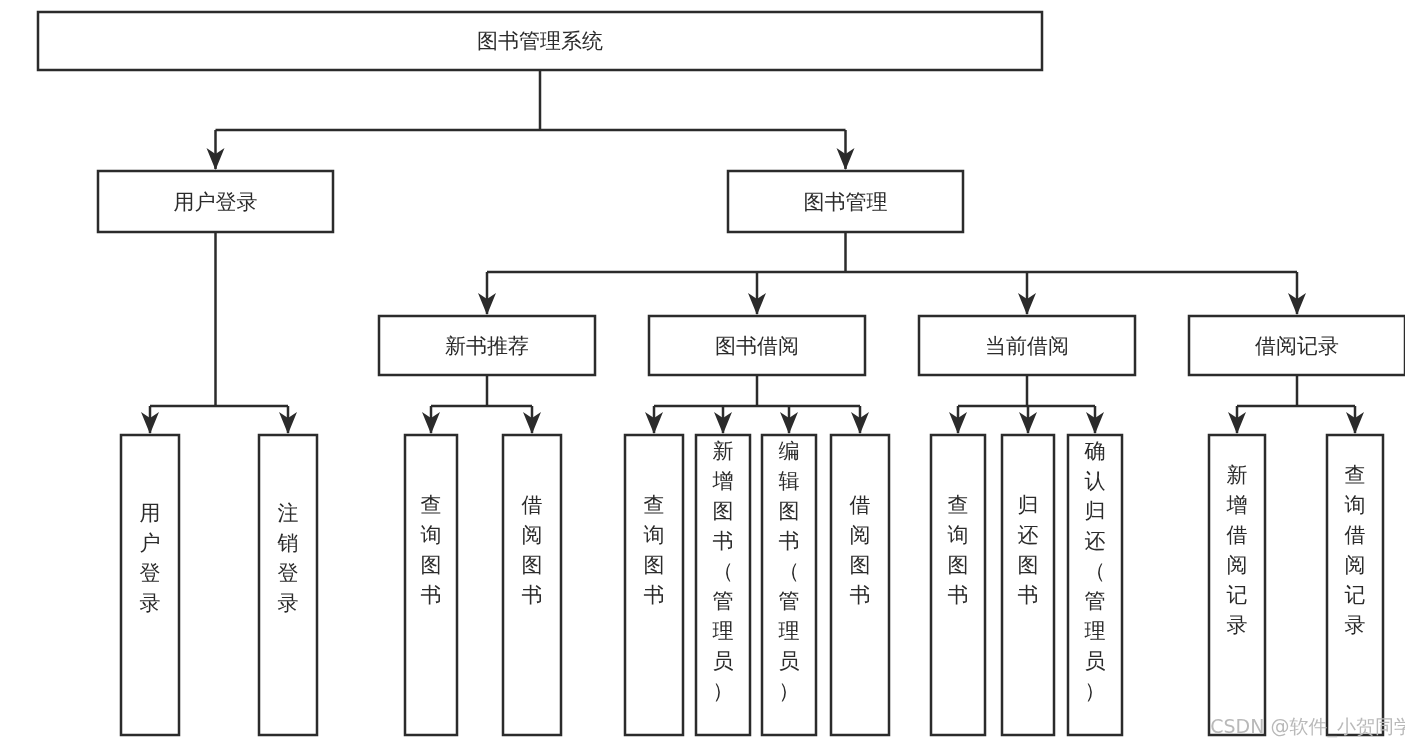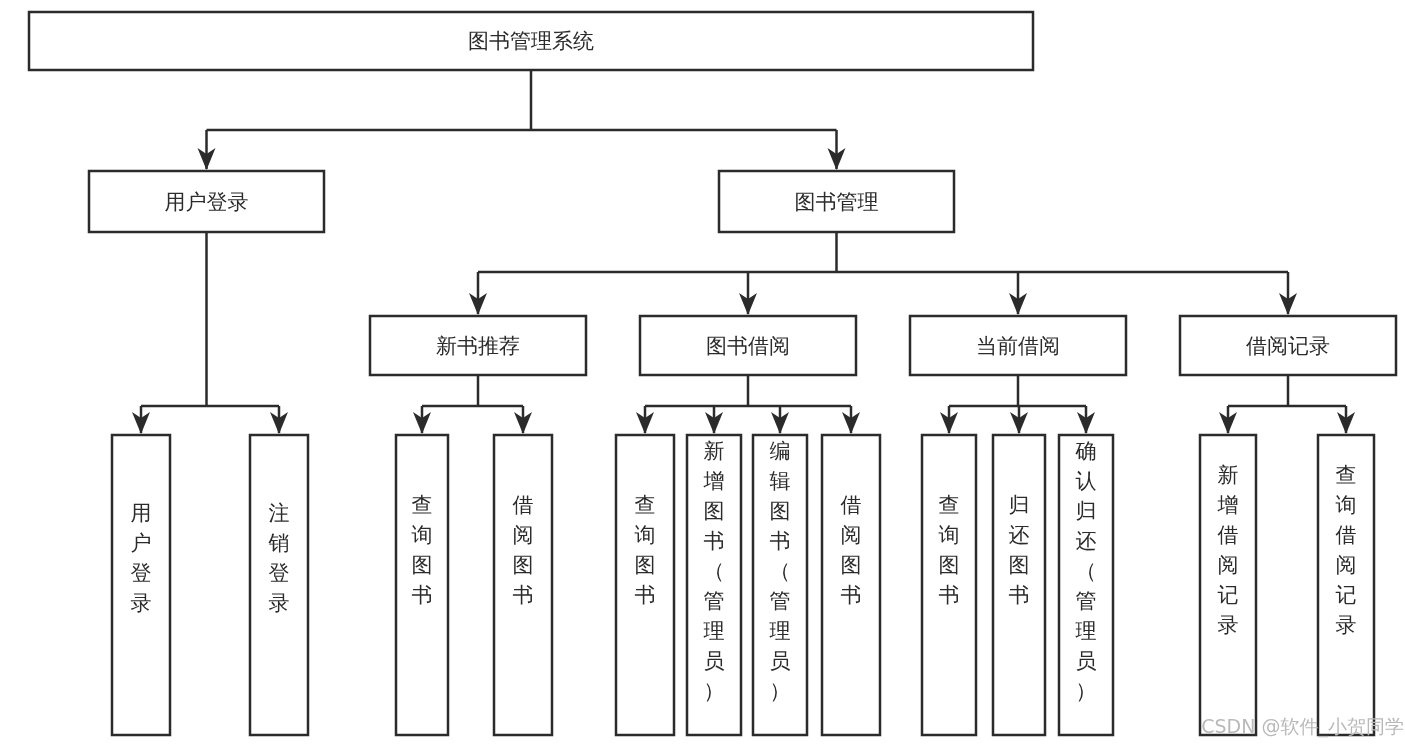--- a/index.html
+++ b/index.html
@@ -9,21 +9,21 @@
   }
   body {
     width: 1405px;
     height: 747px;
     font-family: "Liberation Sans", sans-serif;
     overflow: hidden;
     position: relative;
   }
   #diagram-root {
     position: absolute;
-    left: 8px; top: 0;
+    left: 17px; top: 0;
     width: 1244px;
     height: 747px;
   }
   svg.flow {
     display: block;
     width: 1405px;
     height: 747px;
   }
   .node-box {
     fill: #ffffff;

